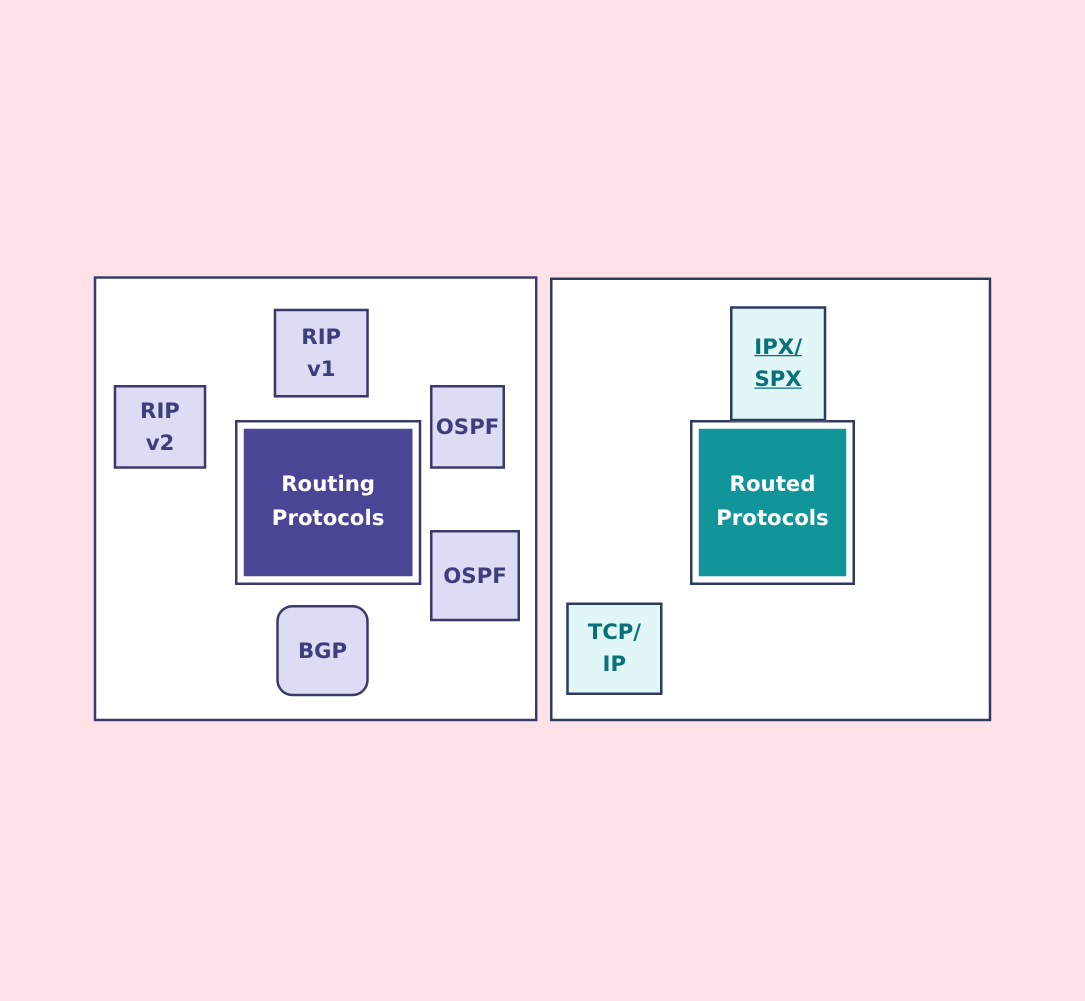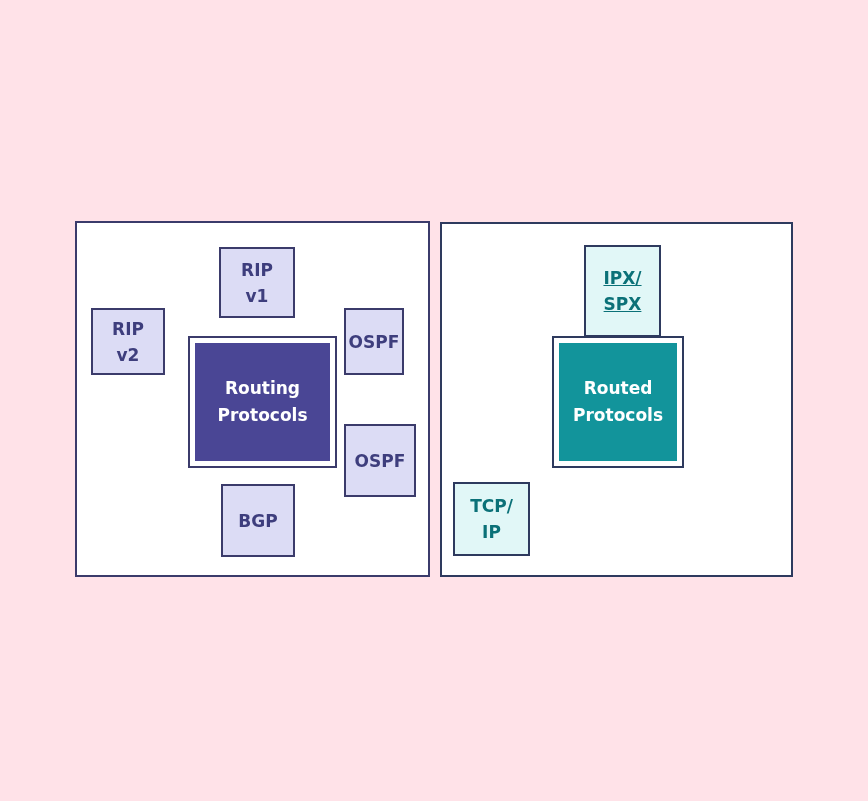--- a/index.html
+++ b/index.html
@@ -87,21 +87,21 @@
   .center-inner .line { line-height: 27px; }
   .panel-left  .center-inner { background: var(--left-center-fill, #4a4695); }
   .panel-right .center-inner { background: var(--right-center-fill, #12949b); }
 
   
   .node-rip-v1 { left: 142px; top: 24px;  width: 76px; height: 71px; }
   .node-rip-v2 { left: 14px;  top: 85px;  width: 74px; height: 67px; }
   .node-ospf   { left: 267px; top: 85px;  width: 60px; height: 67px; }
   .node-isis   { left: 14px;  top: 201px; width: 74px; height: 73px; }
   .node-eigrp  { left: 267px; top: 201px; width: 72px; height: 73px; }
-  .node-bgp    { left: 144px; top: 261px; width: 74px; height: 73px; }
+  .node-bgp    { left: 144px; top: 261px; width: 74px; height: 73px; border-radius: 13px; }
 
   
   .node-ipx-spx    { left: 142px; top: 21px;  width: 77px; height: 92px; text-decoration: underline; }
   .node-tcp-ip     { left: 11px;  top: 258px; width: 77px; height: 74px; }
   .node-apple-talk { left: 265px; top: 260px; width: 73px; height: 71px; }
 </style>
 </head>
 <body>
 
 <div class="stage">

